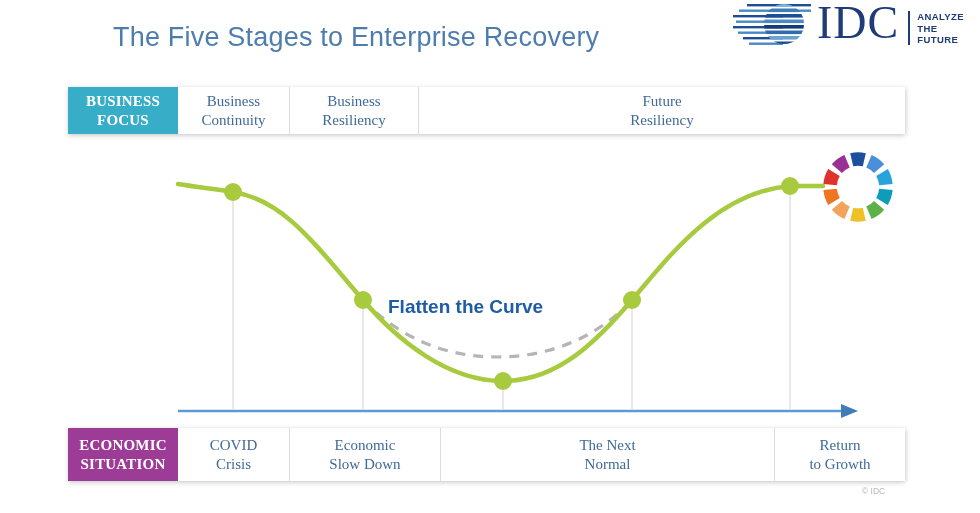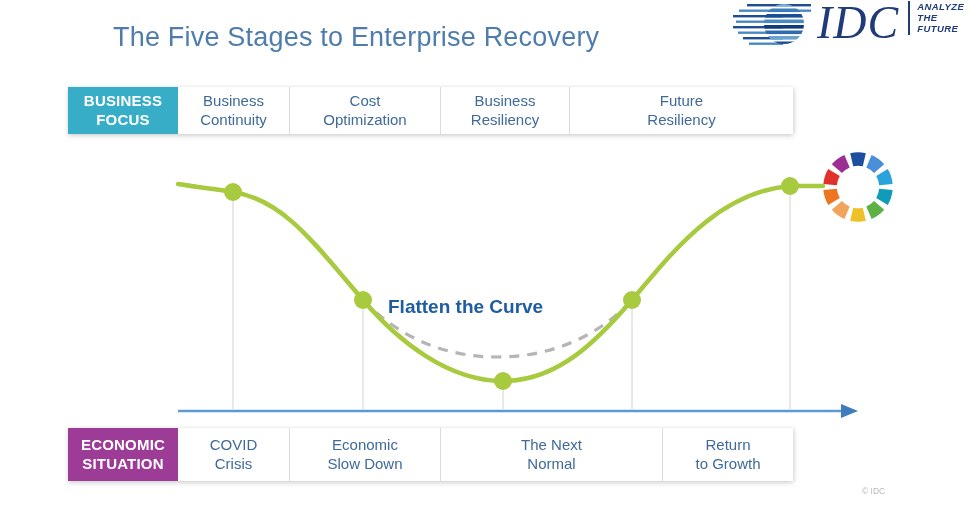--- a/index.html
+++ b/index.html
@@ -5,32 +5,33 @@
   html,body{margin:0;padding:0;background:#fff;}
   .slide{
     position:relative;width:980px;height:513px;background:#ffffff;overflow:hidden;
     font-family:"Liberation Sans",sans-serif;
   }
   
   .title{
     position:absolute;left:84px;top:22px;
     font-size:27px;font-weight:400;color:#4e7dad;letter-spacing:.2px;margin-left:29px;
   }
-  .logo{position:absolute;left:733px;top:1px;display:flex;align-items:flex-start;font-style:italic;}
+  .logo{position:absolute;left:733px;top:1px;display:flex;align-items:flex-end;}
   .logo-globe{width:80px;height:44px;}
   .logo-brand{
     font-family:"Liberation Serif",serif;font-size:46px;color:#1f3c78;
     line-height:44px;margin-left:4px;letter-spacing:1px;
   }
   .logo-rule{width:2px;height:34px;background:#1f3c78;margin:0 7px 0 9px;}
   .logo-tagline{font-size:9.5px;font-weight:bold;color:#1f3c78;line-height:1.18;letter-spacing:.4px;}
   
   .strip{
-    position:absolute;left:68px;width:725px;background:#fff;display:flex;
+    position:absolute;left:68px;width:837px;background:#fff;display:flex;
     box-shadow:0 2px 5px rgba(0,0,0,.16),2px 0 4px rgba(0,0,0,.07);
+    font-family:Liberation Serif, serif;
   }
   .strip.business{top:87px;height:47px;}
   .strip.economic{top:428px;height:53px;}
   .badge{
     width:110px;flex:0 0 110px;display:flex;flex-direction:column;
     align-items:center;justify-content:center;
     color:#fff;font-weight:bold;font-size:15px;line-height:1.25;letter-spacing:.2px;
   }
   .badge.teal{background:#38adc7;}
   .badge.purple{background:#9c3c97;}
@@ -97,24 +98,20 @@
 
   <div class="strip business">
     <div class="badge teal">
       <span>BUSINESS</span>
       <span>FOCUS</span>
     </div>
     <div class="cell c1">
       <span>Business</span>
         <span>Continuity</span>
     </div>
-    <div class="cell c2">
-      <span>Cost</span>
-        <span>Optimization</span>
-    </div>
     <div class="cell c3">
       <span>Business</span>
         <span>Resiliency</span>
     </div>
     <div class="cell c5">
       <span>Future</span>
         <span>Resiliency</span>
     </div>
   </div>
 

